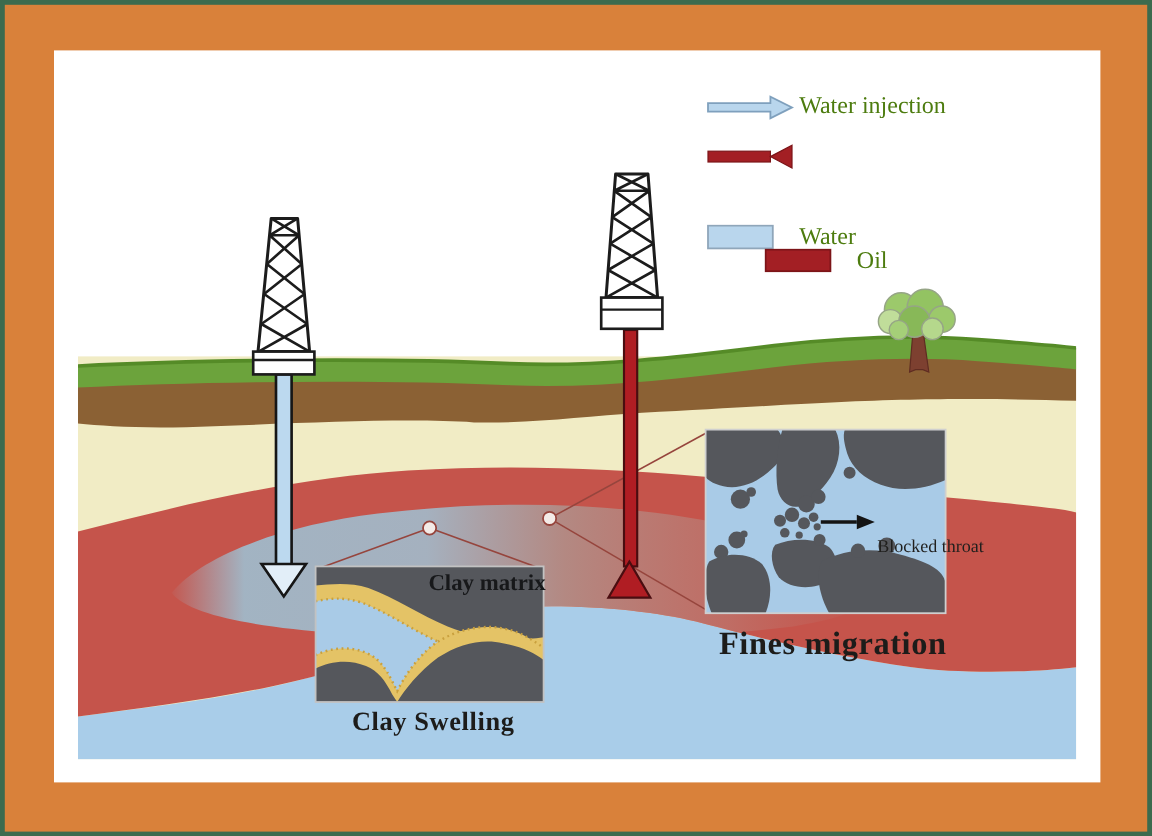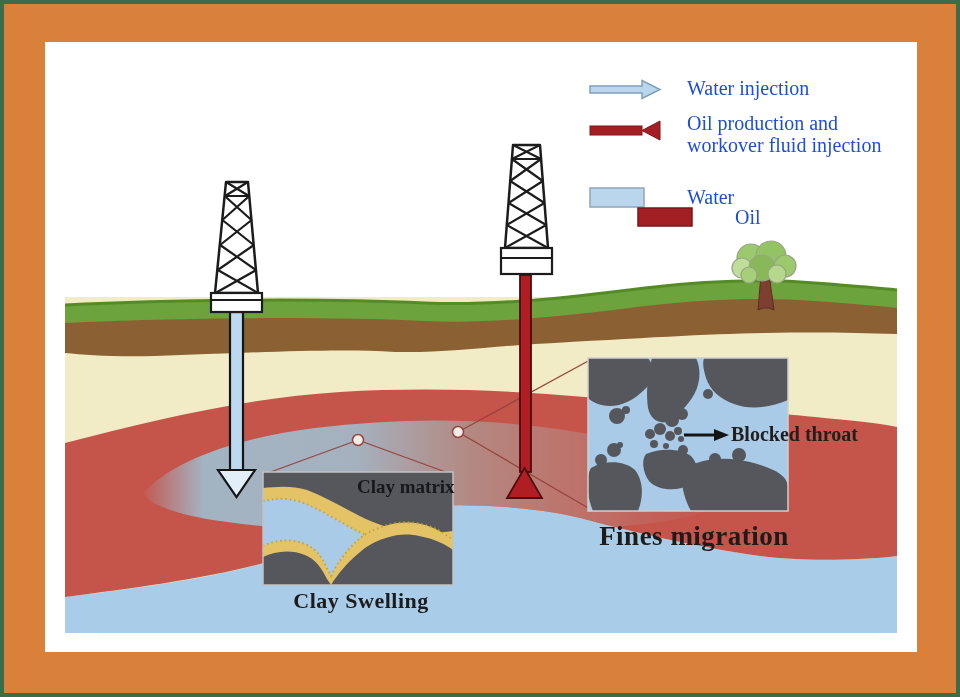--- a/index.html
+++ b/index.html
@@ -5,24 +5,24 @@
   html,body{margin:0;padding:0;width:960px;height:697px;overflow:hidden;background:#3c6b4e;}
   *{box-sizing:border-box;}
   .frame{position:absolute;left:4px;top:4px;right:4px;bottom:4px;background:#d9813a;}
   .mat{position:absolute;left:41px;top:38px;right:39px;bottom:41px;background:#ffffff;}
   .content{position:absolute;left:20px;top:20px;right:20px;bottom:19px;background:#ffffff;overflow:hidden;}
   .content svg.diagram{position:absolute;left:0;top:0;}
   .txt{position:absolute;font-family:"Liberation Serif","DejaVu Serif",serif;color:#2e2d2b;}
   .legend{position:absolute;left:524px;top:8px;width:300px;}
   .legend-row{position:absolute;left:0;display:flex;align-items:flex-start;}
   .legend-sym{flex:0 0 auto;}
-  .legend-label{font-family:"Liberation Serif","DejaVu Serif",serif;font-size:20px;line-height:22px;color:#1d4ed8;margin-left:24px;}
+  .legend-label{font-family:"Liberation Serif","DejaVu Serif",serif;font-size:20px;line-height:22px;color:#4d7c0f;margin-left:3px;}
   .caption{font-weight:bold;letter-spacing:0.5px;color:#1d1c1a;text-align:center;}
   .clay-matrix-label{font-size:19px;font-weight:bold;color:#17181a;}
-  .blocked-label{font-size:20px;font-weight:bold;color:#201f1d;white-space:nowrap;}
+  .blocked-label{font-size:15px;font-weight:normal;color:#201f1d;white-space:nowrap;margin-top:25px;}
 </style>
 </head>
 <body>
 
 <div class="frame">
   <div class="mat">
     <div class="content">
 
       <svg class="diagram" width="832" height="571" viewBox="0 0 832 571">
         <defs>
@@ -177,21 +177,20 @@
           <svg class="legend-sym" width="74" height="22" style="margin-top:2px;">
             <polygon points="1,7 53,7 53,1.5 71,10.5 53,19.5 53,14 1,14" fill="#b9d6ed" stroke="#7fa0bd" stroke-width="1.5"></polygon>
           </svg>
           <div class="legend-label">Water injection</div>
         </div>
         <div class="legend-row" style="top:42px;">
           <svg class="legend-sym" width="74" height="26" style="margin-top:6px;">
             <rect x="1" y="8" width="52" height="9" fill="#a31f24" stroke="#7c1418" stroke-width="1"></rect>
             <polygon points="53,12.5 71,3 71,22" fill="#a31f24" stroke="#7c1418" stroke-width="1"></polygon>
           </svg>
-          <div class="legend-label" style="width:232px;">Oil production and workover fluid injection</div>
         </div>
         <div class="legend-row" style="top:116px;justify-content:center;">
           <svg class="legend-sym" width="74" height="22" style="margin-top:1px;">
             <rect x="1" y="1" width="54" height="19" stroke="#8fa6ba" stroke-width="1.5" fill="#b9d6ed"></rect>
           </svg>
           <div class="legend-label">Water</div>
         </div>
         <div class="legend-row" style="top:136px;padding-left:48px;">
           <svg class="legend-sym" width="74" height="22" style="margin-top:1px;">
             <rect x="1" y="1" width="54" height="18" stroke="#7c1418" stroke-width="1.5" fill="#a31f24"></rect>

